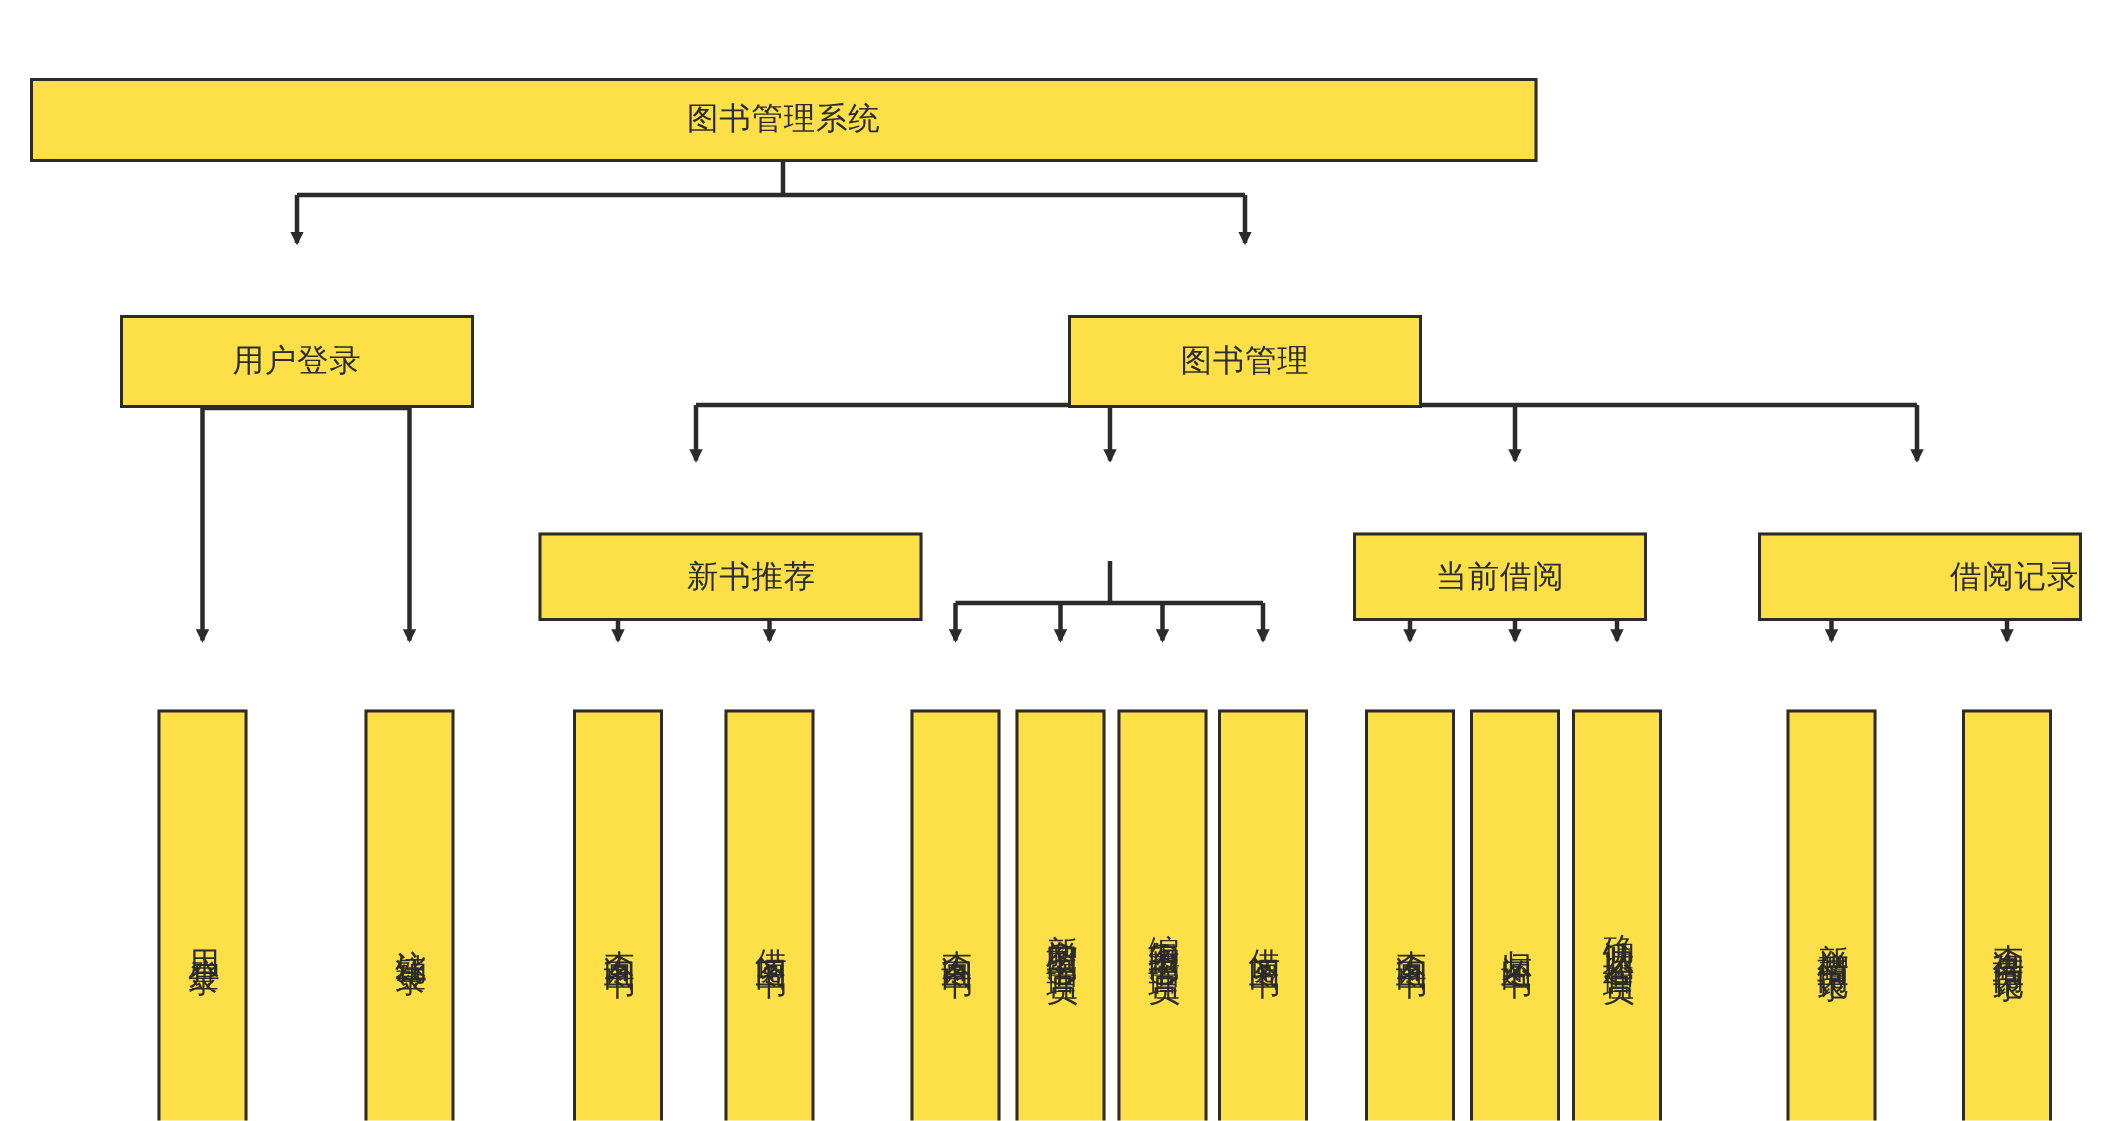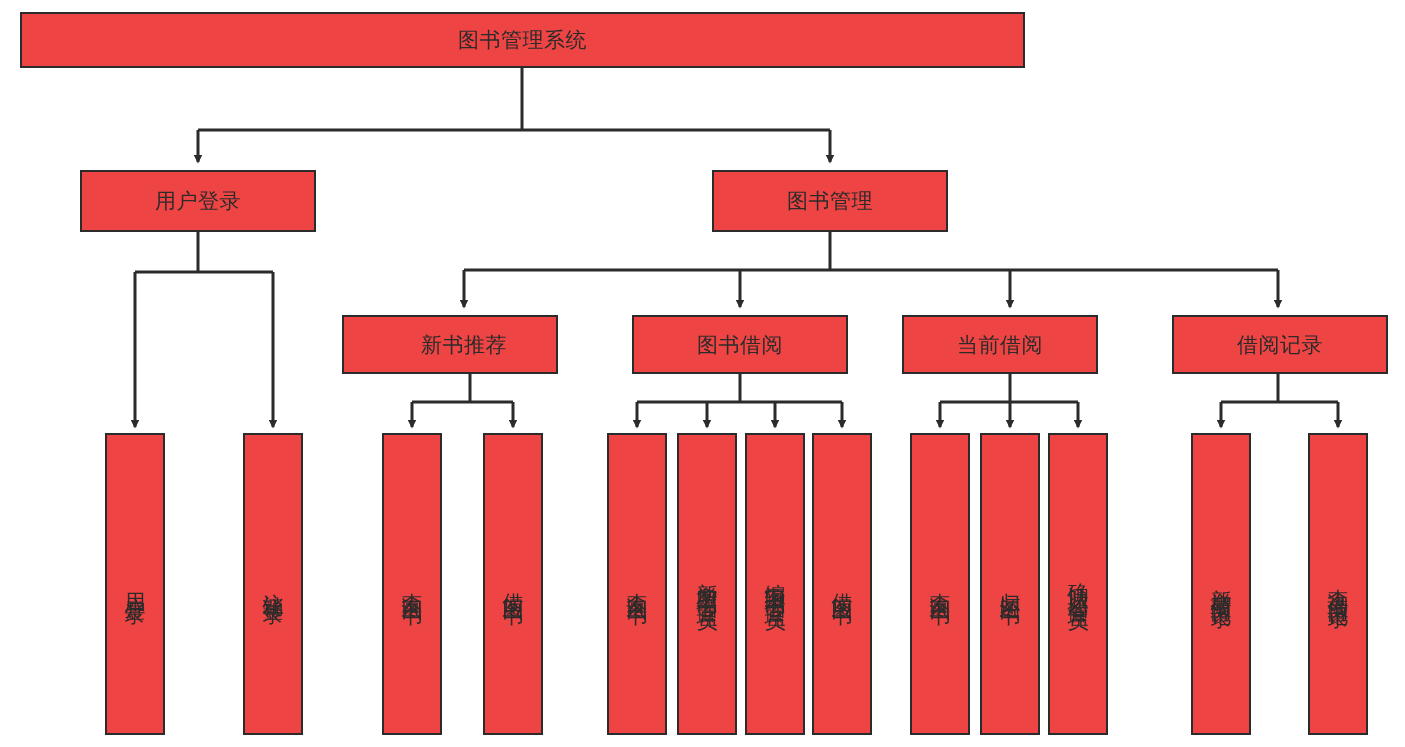--- a/index.html
+++ b/index.html
@@ -25,24 +25,25 @@
     position: absolute;
     left: 0;
     top: 0;
     width: 1405px;
     height: 747px;
   }
   .node-box {
     position: absolute;
     box-sizing: border-box;
     border: 2px solid #2b2b2b;
-    background: #ef4444;
+    background: #fde047;
     display: flex;
     align-items: center;
     justify-content: center;
+    margin-top: 40px;
   }
   .node-label-h {
     font-size: 21px;
     color: #2b2b2b;
     line-height: 1.1;
     white-space: nowrap;
     letter-spacing: 0.5px;
   }
   .node-label-v {
     font-size: 21px;
@@ -125,33 +126,30 @@
   </div>
 
   <div class="node-box" style="left:80px; top:170px; width:236px; height:62px;">
     <span class="node-label-h">用户登录</span>
   </div>
 
   <div class="node-box" style="left:712px; top:170px; width:236px; height:62px;">
     <span class="node-label-h">图书管理</span>
   </div>
 
-  <div class="node-box" style="left:342px; top:315px; width:216px; height:59px;padding-left:28px;">
+  <div class="node-box" style="left:359px; top:315px; width:256px; height:59px;padding-left:28px;">
     <span class="node-label-h">新书推荐</span>
   </div>
 
-  <div class="node-box" style="left:632px; top:315px; width:216px; height:59px;">
-    <span class="node-label-h">图书借阅</span>
-  </div>
 
   <div class="node-box" style="left:902px; top:315px; width:196px; height:59px;">
     <span class="node-label-h">当前借阅</span>
   </div>
 
-  <div class="node-box" style="left:1172px; top:315px; width:216px; height:59px;">
+  <div class="node-box" style="left:1172px; top:315px; width:216px; height:59px;justify-content:flex-end;">
     <span class="node-label-h">借阅记录</span>
   </div>
 
   <div class="node-box" style="left:105px; top:433px; width:60px; height:302px;">
     <span class="node-label-v">用户登录</span>
   </div>
 
   <div class="node-box" style="left:243px; top:433px; width:60px; height:302px;">
     <span class="node-label-v">注销登录</span>
   </div>

